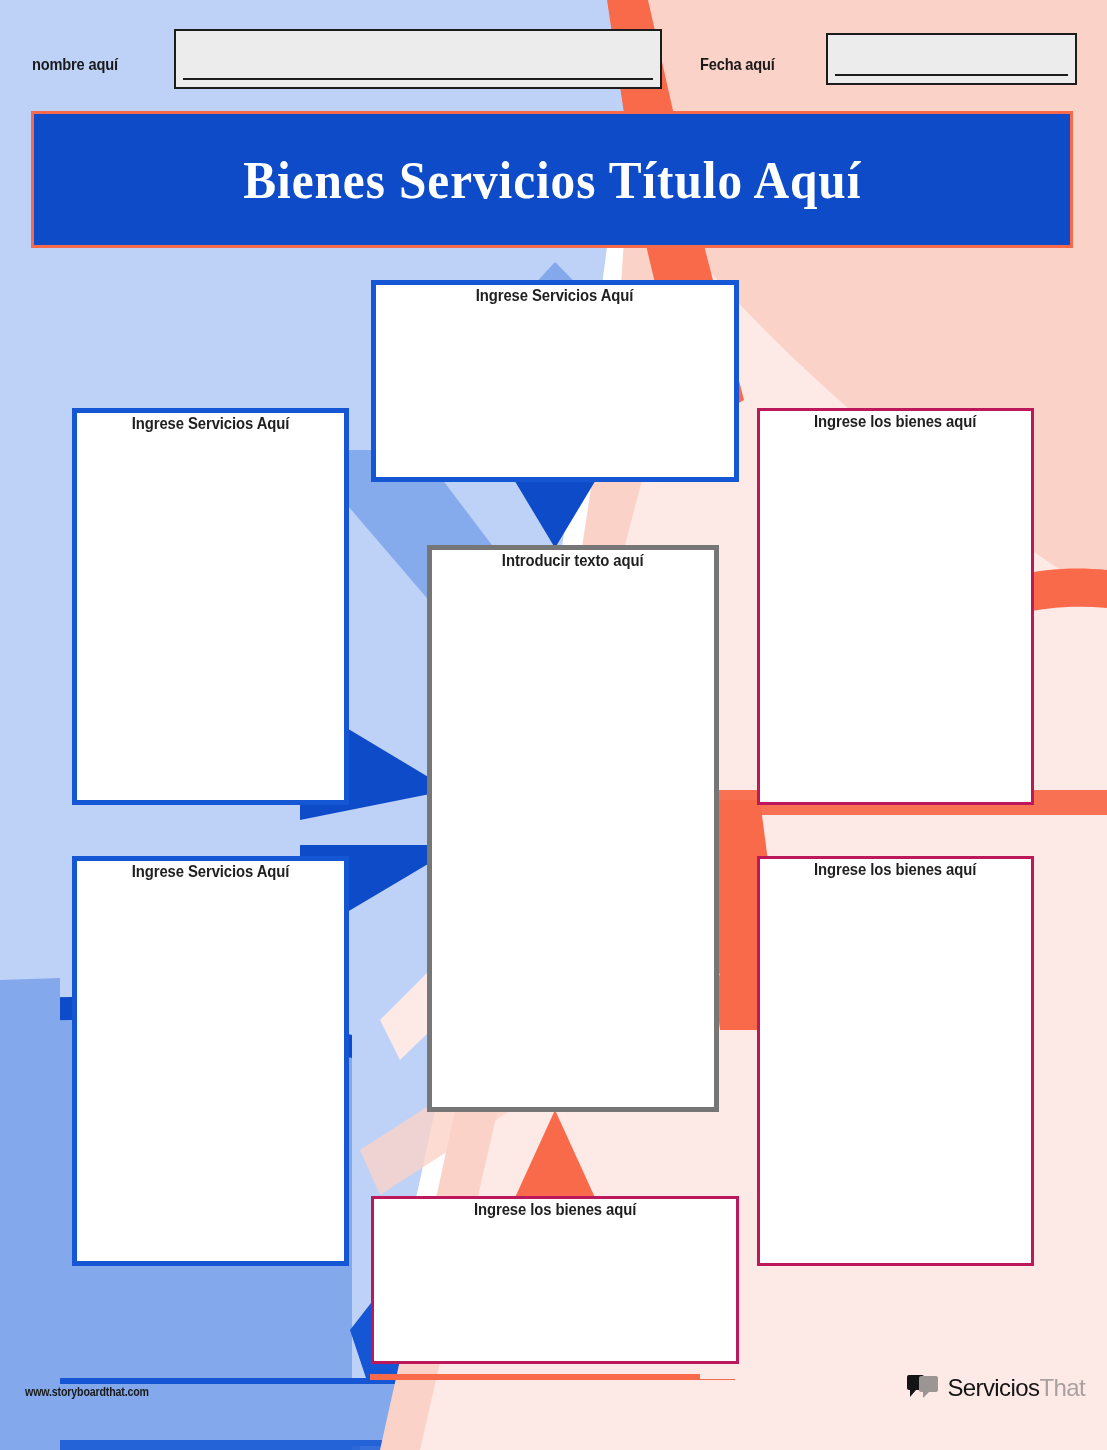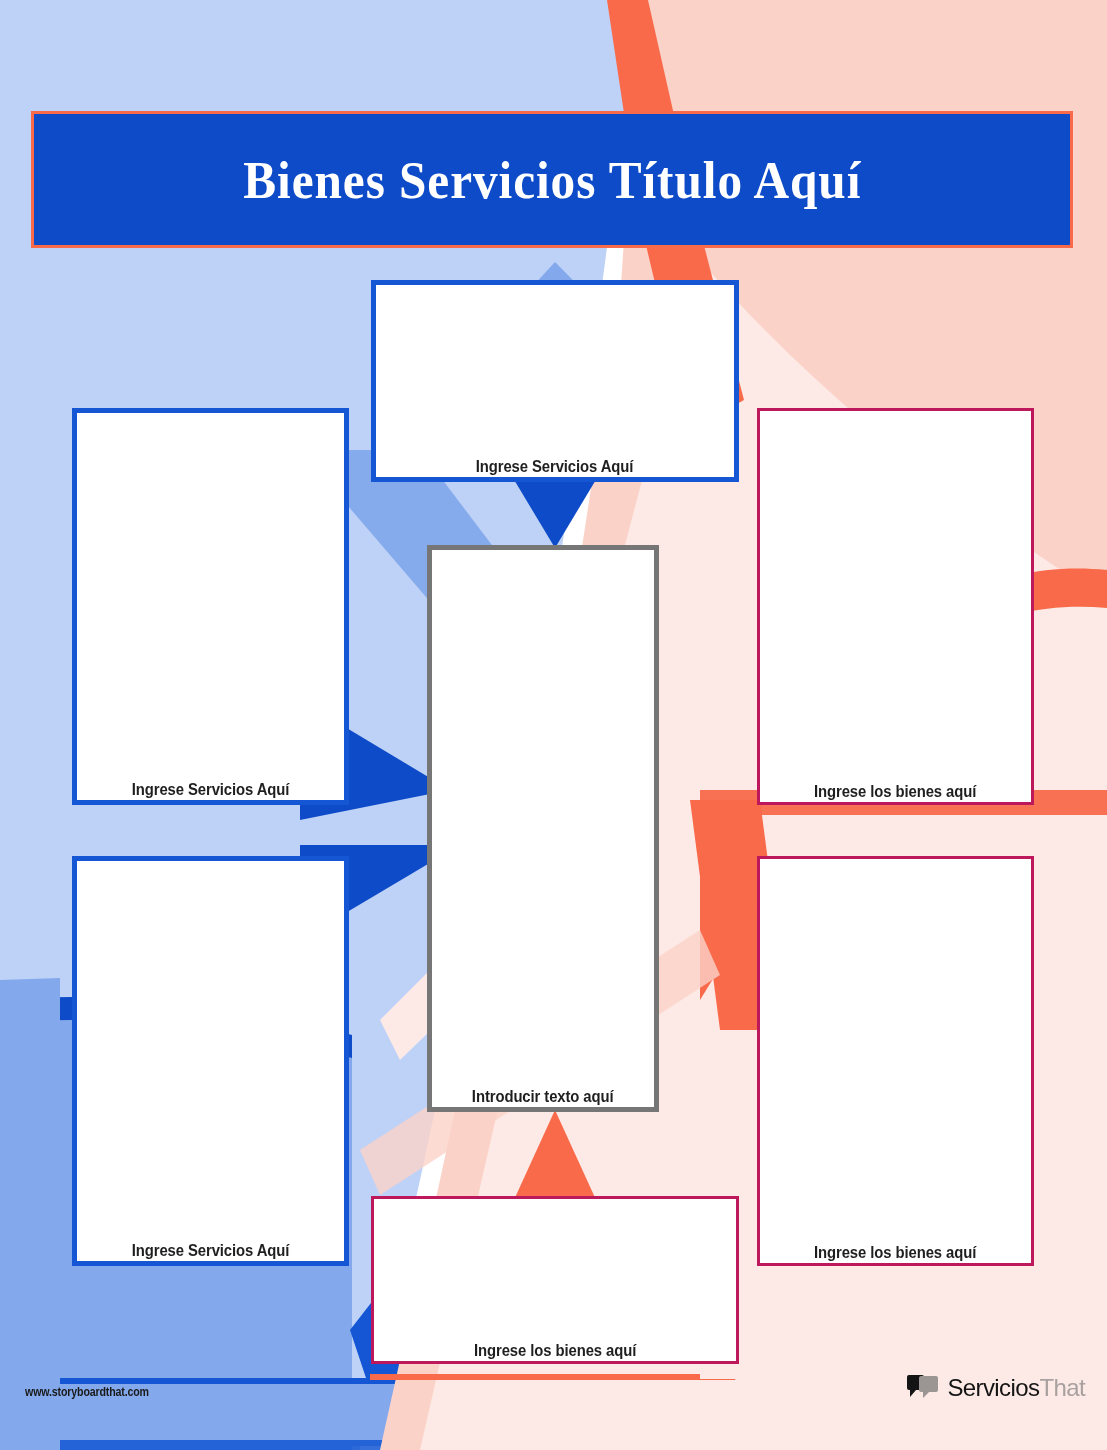--- a/index.html
+++ b/index.html
@@ -93,21 +93,21 @@
     white-space: nowrap;
     transform: scaleX(0.93);
   }
 
   
   .node {
     position: absolute;
     background: #ffffff;
     box-sizing: border-box;
     display: flex;
-    align-items: flex-end;
+    align-items: flex-start;
     justify-content: center;
     z-index: 4;
   }
   .node .node-text {
     font-family: "Liberation Sans", sans-serif;
     font-weight: bold;
     font-size: 16.5px;
     color: #1f1f1f;
     text-align: center;
     line-height: 1.25;
@@ -120,21 +120,21 @@
   .node.orange { border: 3px solid #be185d; }
   .node.gray   { border: 5px solid #767676; z-index: 5; }
 
   
   #node-top     { left: 371px; top: 280px;  width: 368px; height: 202px; }
   #node-left-1  { left: 72px;  top: 408px;  width: 277px; height: 397px; }
   #node-left-2  { left: 72px;  top: 856px;  width: 277px; height: 410px; }
   #node-right-1 { left: 757px; top: 408px;  width: 277px; height: 397px; }
   #node-right-2 { left: 757px; top: 856px;  width: 277px; height: 410px; }
   #node-bottom  { left: 371px; top: 1196px; width: 368px; height: 168px; }
-  #node-center  { left: 427px; top: 545px;  width: 232px; height: 567px; }
+  #node-center  { left: 427px; top: 545px;  width: 292px; height: 567px; }
 
   
   .arrow { position: absolute; z-index: 3; }
   #arrow-top {
     left: 513px;
     top: 478px;
     width: 0; height: 0;
     border-left: 42px solid transparent;
     border-right: 42px solid transparent;
     border-top: 70px solid #0d4bc8;
@@ -229,20 +229,31 @@
     <path d="M360,1150 L700,930 L720,975 L380,1195 Z" fill="#FBD2C8" opacity="0.8"></path>
     <path d="M380,1020 L700,700 L730,740 L400,1060 Z" fill="#FDEAE6"></path>
 
     <rect x="370" y="1374" width="368" height="6" fill="#F96A4B"></rect>
     <path d="M738,1374 L1107,1374 L1107,1450 L700,1450 Z" fill="#FDEAE6"></path>
     <rect x="700" y="1374" width="407" height="5" fill="#FDEAE6"></rect>
 
     <path d="M0,980 L60,978 L60,1450 L0,1450 Z" fill="#83A9EC"></path>
   </svg>
 
+  <div class="header-row">
+    <div class="field-label" id="name-label">nombre aquí</div>
+    <div class="field-box" id="name-box">
+      <div class="rule"></div>
+    </div>
+
+    <div class="field-label" id="date-label">Fecha aquí</div>
+    <div class="field-box" id="date-box">
+      <div class="rule"></div>
+    </div>
+  </div>
 
   <div id="title-banner">
     <div id="title-text">Bienes Servicios Título Aquí</div>
   </div>
 
   <div class="arrow" id="arrow-top"></div>
   <div class="arrow" id="arrow-bottom"></div>
 
   <div class="node blue" id="node-top">
     <span class="node-text">Ingrese Servicios Aquí</span>

